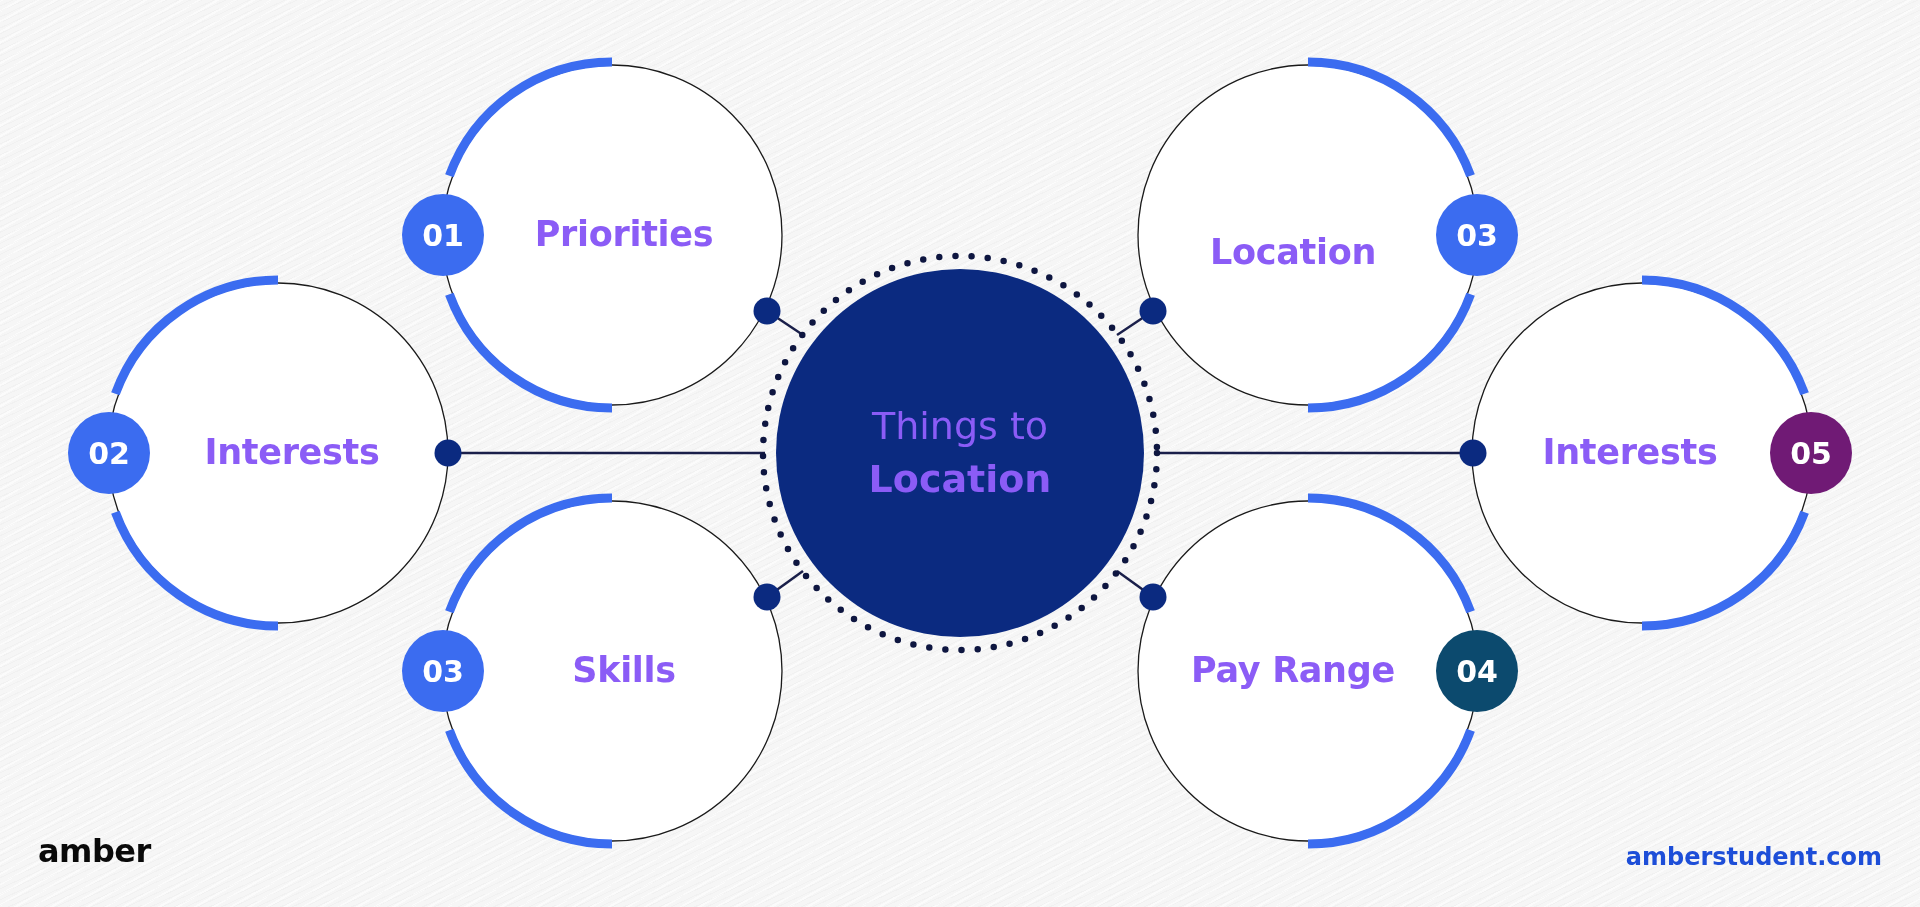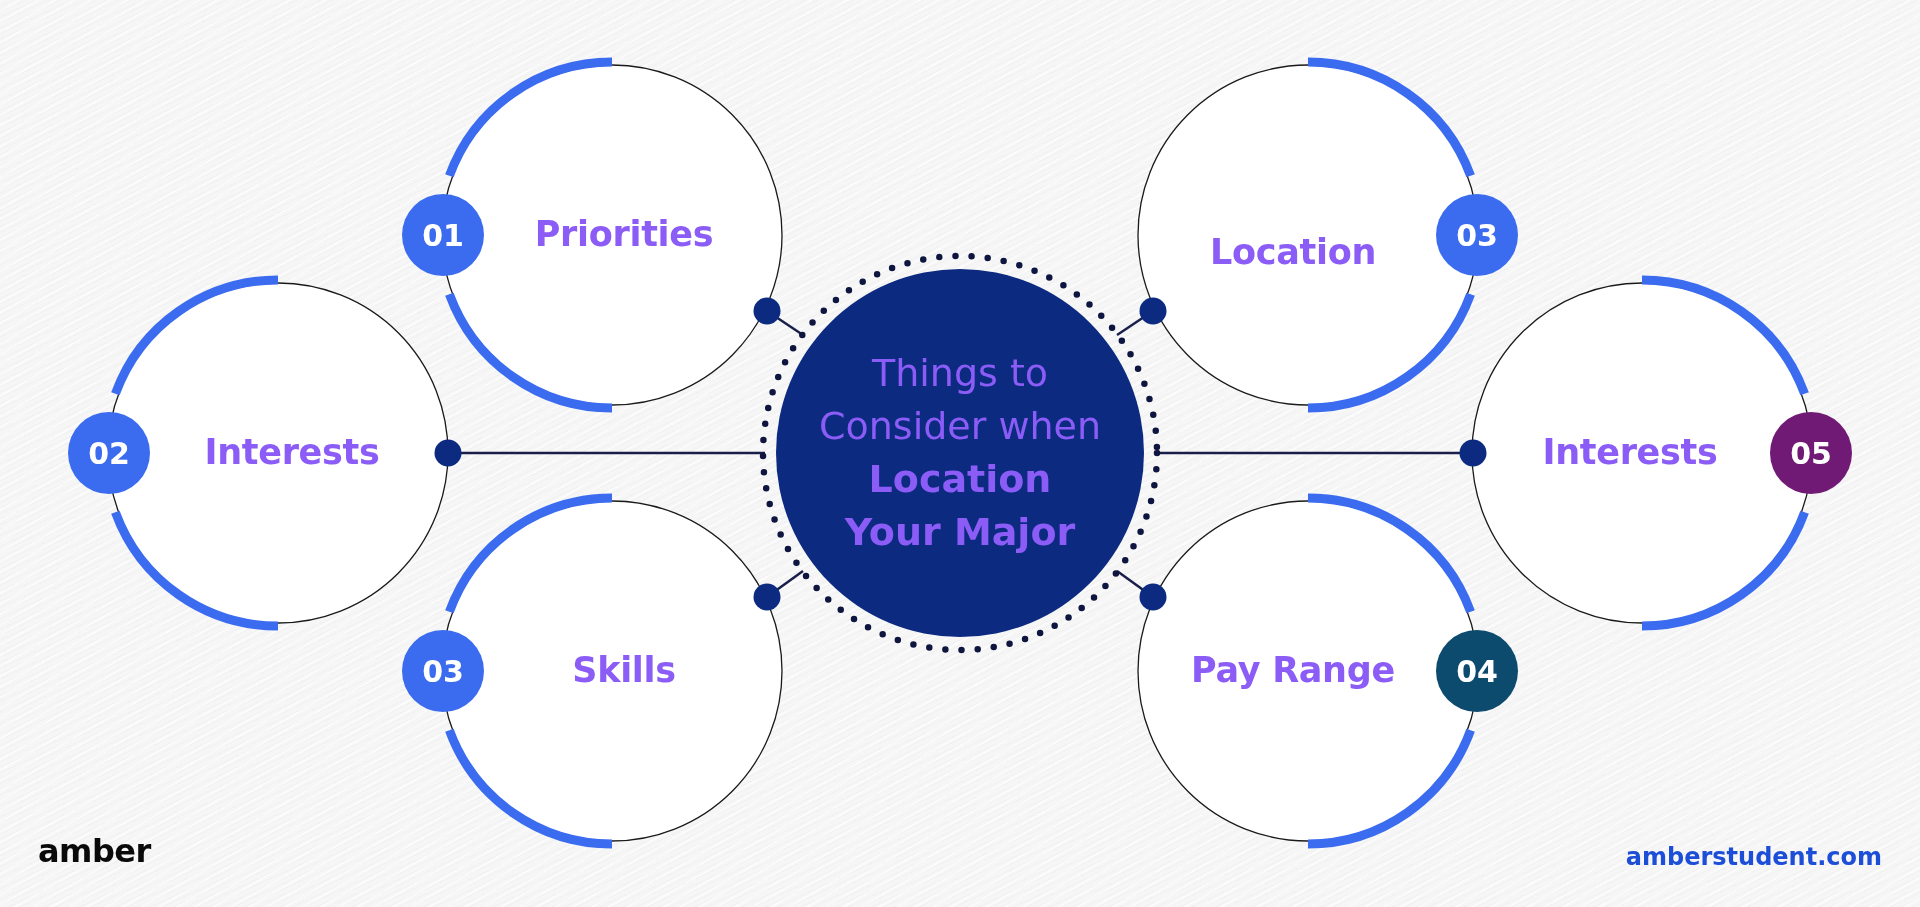--- a/index.html
+++ b/index.html
@@ -95,23 +95,21 @@
     <circle cx="1473" cy="453" r="13.5"></circle>
     <circle cx="1153" cy="597" r="13.5"></circle>
   </g>
 
   <circle cx="960" cy="453" r="197" fill="none" stroke="#0e1640" stroke-width="6.5" stroke-linecap="round" stroke-dasharray="0 16.2"></circle>
   <circle cx="960" cy="453" r="184" fill="#0b2a80"></circle>
 </svg>
 
 <div class="center-title">
   <span class="light">Things to</span>
-  <span class="light">Consider when</span>
   <span class="bold">Location</span>
-  <span class="bold">Your Major</span>
 </div>
 
 <div class="node-label" style="left:624px; top:234px;">Priorities</div>
 <div class="node-label" style="left:292px; top:452px;">Interests</div>
 <div class="node-label" style="left:624px; top:670px;">Skills</div>
 <div class="node-label" style="left:1293px; top:670px;">Pay Range</div>
 <div class="node-label" style="left:1630px; top:452px;">Interests</div>
 <div class="node-label" style="left:1293px; top:252px;text-align:right;">Location</div>
 
 <div class="badge" style="left:443px; top:235px; background:#3b6cf0;">

